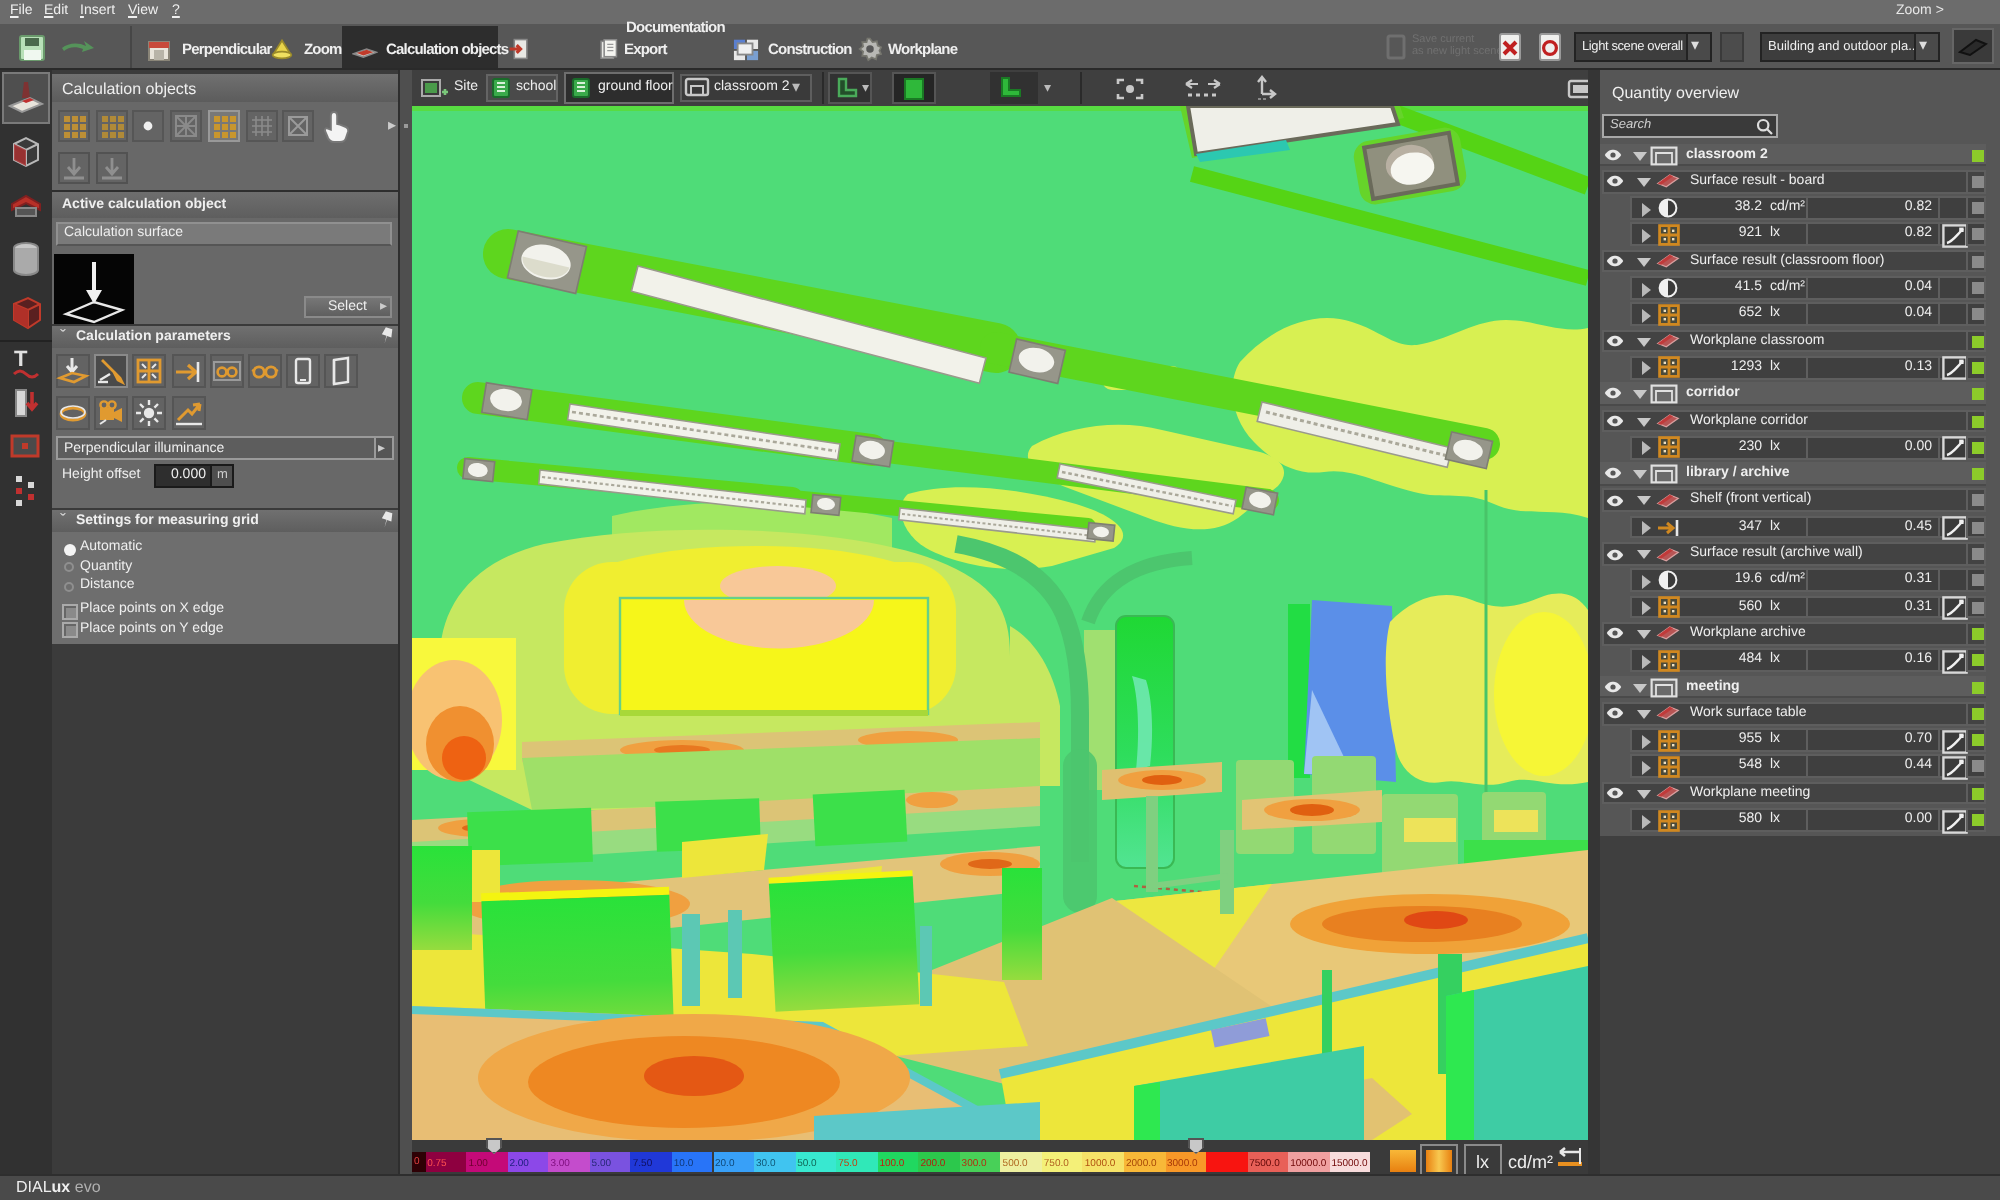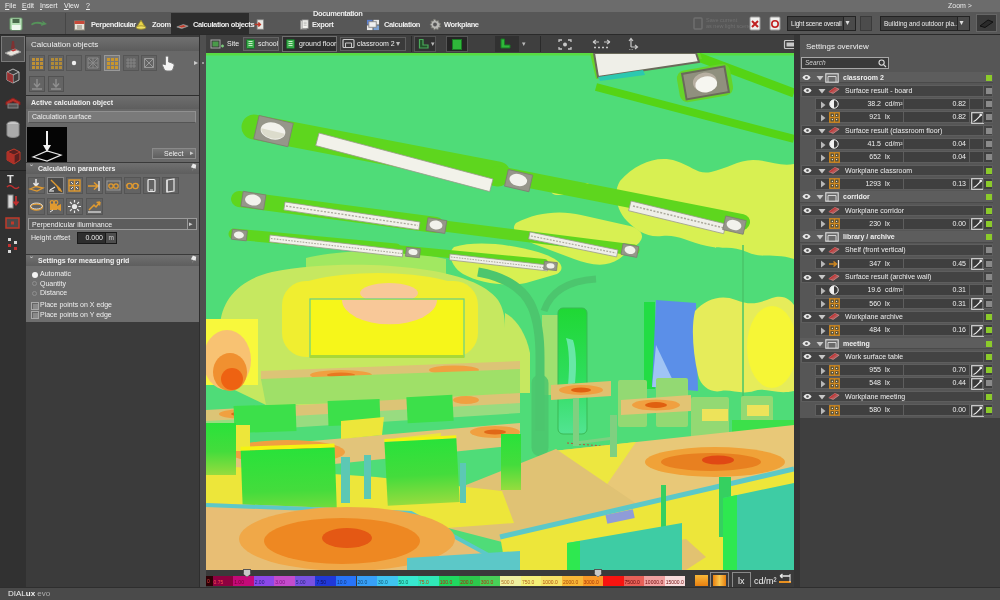--- a/index.html
+++ b/index.html
@@ -52,21 +52,21 @@
       <path d="M6 4 h4 M6 6 h4 M6 8 h4" stroke="#999" stroke-width="0.8"></path>
     </svg>
 <div class="txt" style="left:313px;top:9px;font-size:7.5px;font-weight:bold;letter-spacing:-0.4px;">Documentation</div>
 <svg class="abs" style="left:366px;top:18px" width="14" height="13" viewBox="0 0 15 14">
       <rect x="1" y="2" width="6" height="5" fill="#5a7fd0"></rect>
       <rect x="8" y="2" width="6" height="5" fill="#e8e8e8"></rect>
       <rect x="1" y="8" width="6" height="5" fill="#e8e8e8"></rect>
       <rect x="8" y="8" width="6" height="5" fill="#7a9fd0"></rect>
       <rect x="3" y="4" width="8" height="6" fill="#f0f0f0" stroke="#888"></rect>
     </svg>
-<div class="txt" style="left:384px;top:20px;font-size:7.5px;font-weight:bold;letter-spacing:-0.4px;">Calculation</div>
+<div class="txt" style="left:384px;top:20px;font-size:7.5px;font-weight:bold;letter-spacing:-0.4px;">Construction</div>
 <svg class="abs" style="left:429px;top:18px" width="12" height="13" viewBox="0 0 14 14">
 <path d="M7 1 L8.5 3 L11 2.5 L11.5 5 L13.5 6 L12.5 8 L13.5 10 L11 10.5 L10.5 13 L8 12 L6 13.5 L5 11 L2.5 11 L3 8.5 L1 7 L3 5.5 L2.5 3 L5 3 L5.5 1 Z" fill="#b8b8b4" stroke="#77776f"></path>
 <circle cx="7" cy="7" r="2.2" fill="#575757"></circle>
     </svg>
 <div class="txt" style="left:444px;top:20px;font-size:7.5px;font-weight:bold;letter-spacing:-0.4px;">Workplane</div>
 <svg class="abs" style="left:692px;top:16px" width="12" height="15" viewBox="0 0 12 15">
       <rect x="2" y="2" width="8" height="11" rx="1" fill="none" stroke="#6f6f6f" stroke-width="1.5"></rect>
     </svg>
 <div class="txt" style="left:706px;top:17px;font-size:5.5px;color:#707070;line-height:6px;">Save current<br>as new light scene</div>
 <svg class="abs" style="left:748px;top:16px" width="14" height="15" viewBox="0 0 14 15">
@@ -662,21 +662,21 @@
 <div class="txt" style="left:738px;top:576px;font-size:9px;">lx</div>
 <div class="txt" style="left:754px;top:576px;font-size:9px;">cd/m²</div>
 <svg class="abs" style="left:777px;top:572px" width="16" height="14" viewBox="0 0 16 14">
       <path d="M3 4 h10 M3 4 l2.5 -2 M3 4 l2.5 2" stroke="#e8e8e8" stroke-width="1.3" fill="none"></path>
       <path d="M2 10 h12" stroke="#e89020" stroke-width="2"></path>
       <path d="M13 2 v8" stroke="#e8e8e8" stroke-width="1"></path>
     </svg>
 <div class="abs" style="left:794px;top:35px;width:6px;height:552px;background:#353535;"></div>
 <div class="abs" style="left:800px;top:35px;width:200px;height:383px;background:#565656;"></div>
 <div class="abs" style="left:800px;top:418px;width:200px;height:169px;background:#3f3f3f;"></div>
-<div class="txt" style="left:806px;top:42px;font-size:8px;">Settings overview</div>
+<div class="txt" style="left:806px;top:42px;font-size:8px;">Quantity overview</div>
 <div class="abs" style="left:801px;top:57px;width:88px;height:12px;background:#3a3a3a;border:1px solid #a8a8a8;"></div>
 <div class="txt" style="left:805px;top:59px;font-size:6.5px;font-style:italic;color:#cfcfcf;">Search</div>
 <svg class="abs" style="left:878px;top:58.5px" width="9" height="9" viewBox="0 0 9 9">
       <circle cx="3.6" cy="3.6" r="2.6" fill="none" stroke="#ddd" stroke-width="1.1"></circle>
       <path d="M5.6 5.6 L8 8" stroke="#ddd" stroke-width="1.1"></path>
     </svg>
 <div class="abs" style="left:800px;top:71.5px;width:193px;height:11.8px;background:#5d5d5d;border-bottom:1px solid #4a4a4a;"></div>
 <svg class="abs" style="left:802.0px;top:73.5px" width="9" height="7" viewBox="0 0 11 8">
       <path d="M0.5 4 C2 1.5 4 0.8 5.5 0.8 C7 0.8 9 1.5 10.5 4 C9 6.5 7 7.2 5.5 7.2 C4 7.2 2 6.5 0.5 4 Z" fill="#e8e8e8"></path>
       <circle cx="5.5" cy="4" r="1.6" fill="#555"></circle>

